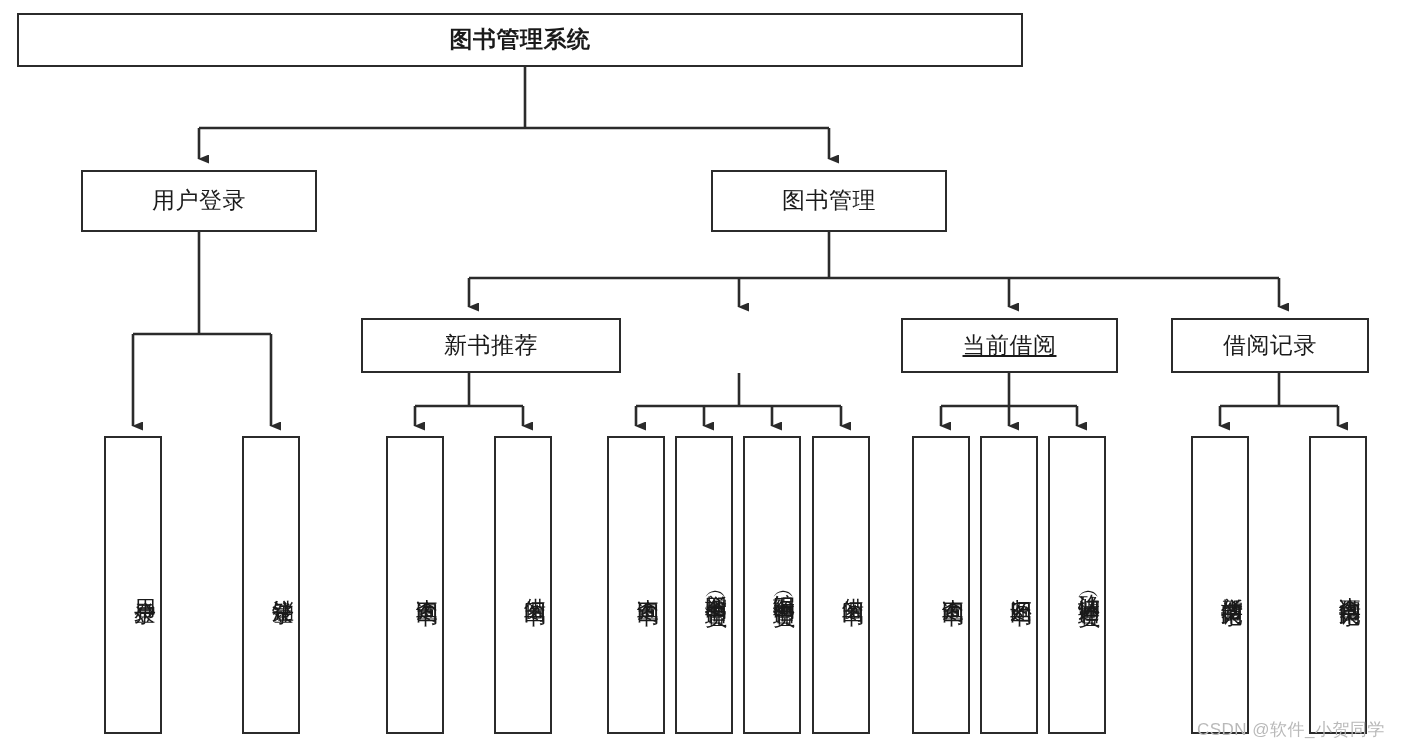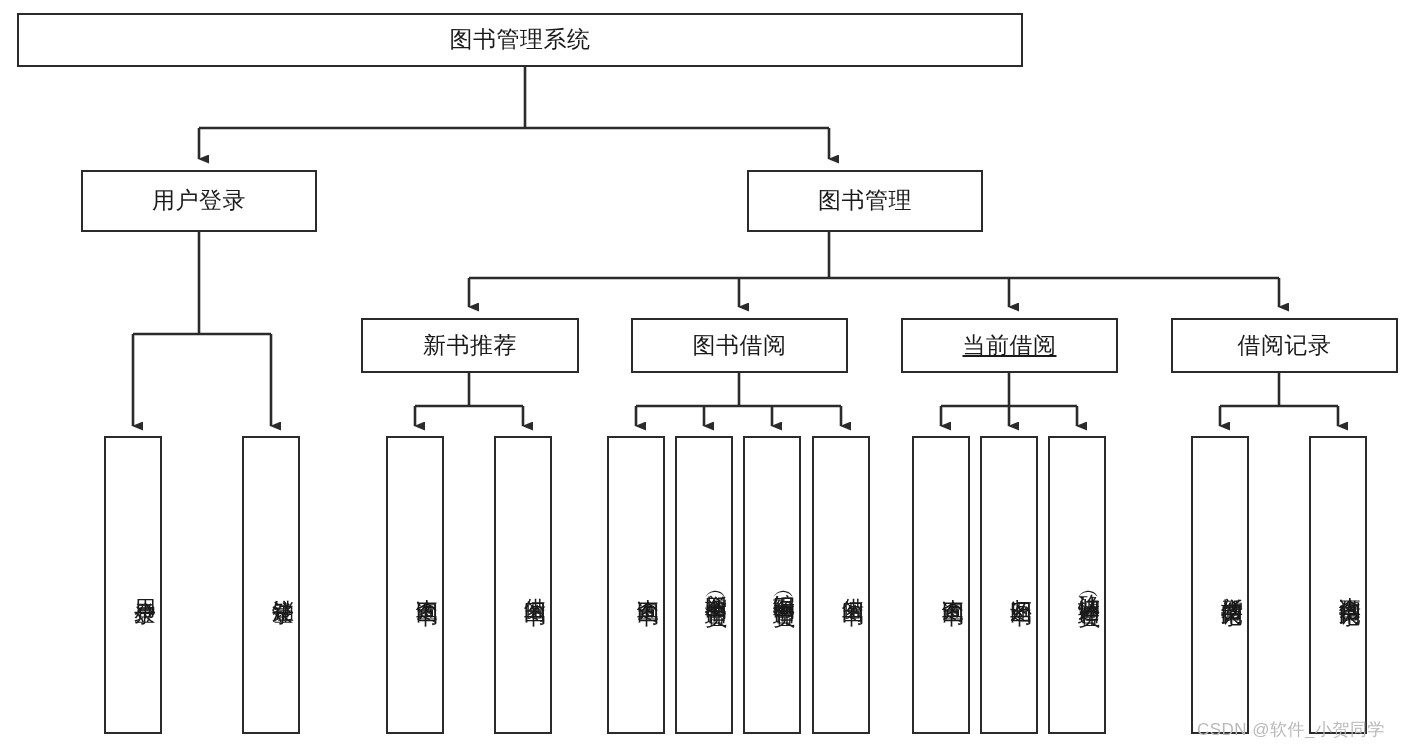--- a/index.html
+++ b/index.html
@@ -116,41 +116,38 @@
       <path d="M1009,406 L1009,426" marker-end="url(#arrow)"></path>
       <path d="M1077,406 L1077,426" marker-end="url(#arrow)"></path>
 
       <path d="M1279,373 L1279,406"></path>
       <path d="M1220,406 L1338,406"></path>
       <path d="M1220,406 L1220,426" marker-end="url(#arrow)"></path>
       <path d="M1338,406 L1338,426" marker-end="url(#arrow)"></path>
     </g>
   </svg>
 
-  <div class="node horiz root" style="left:17px; top:13px; width:1006px; height:54px;">
+  <div class="node horiz root" style="left:17px; top:13px; width:1006px; height:54px;font-weight:bold;">
     <span>图书管理系统</span>
   </div>
 
   <div class="node horiz" style="left:81px; top:170px; width:236px; height:62px;">
     <span>用户登录</span>
   </div>
-  <div class="node horiz" style="left:711px; top:170px; width:236px; height:62px;margin-left:36px;">
+  <div class="node horiz" style="left:711px; top:170px; width:236px; height:62px;">
     <span>图书管理</span>
   </div>
 
-  <div class="node horiz" style="left:361px; top:318px; width:218px; height:55px;">
+  <div class="node horiz" style="left:361px; top:318px; width:260px; height:55px;">
     <span>新书推荐</span>
-  </div>
-  <div class="node horiz" style="left:631px; top:318px; width:217px; height:55px;">
-    <span>图书借阅</span>
   </div>
   <div class="node horiz" style="left:901px; top:318px; width:217px; height:55px;text-decoration:underline;">
     <span>当前借阅</span>
   </div>
-  <div class="node horiz" style="left:1171px; top:318px; width:227px; height:55px;">
+  <div class="node horiz" style="left:1171px; top:318px; width:198px; height:55px;">
     <span>借阅记录</span>
   </div>
 
   <div class="node vert" style="left:104px; top:436px; width:58px; height:298px;">
     <span class="vlabel">用户登录</span>
   </div>
   <div class="node vert" style="left:242px; top:436px; width:58px; height:298px;">
     <span class="vlabel">注销登录</span>
   </div>
 

